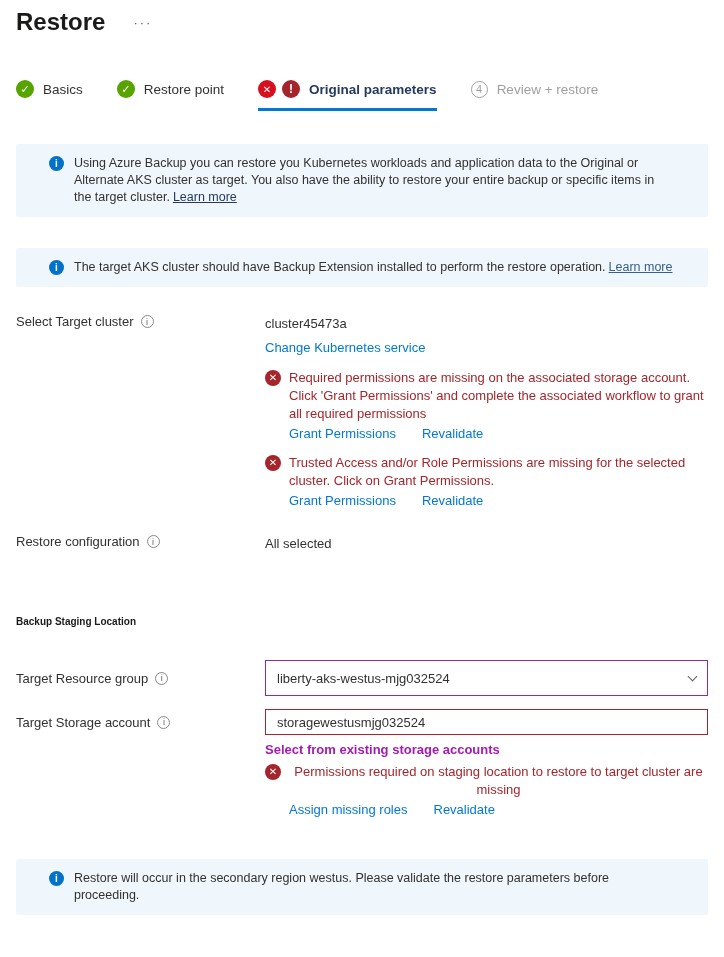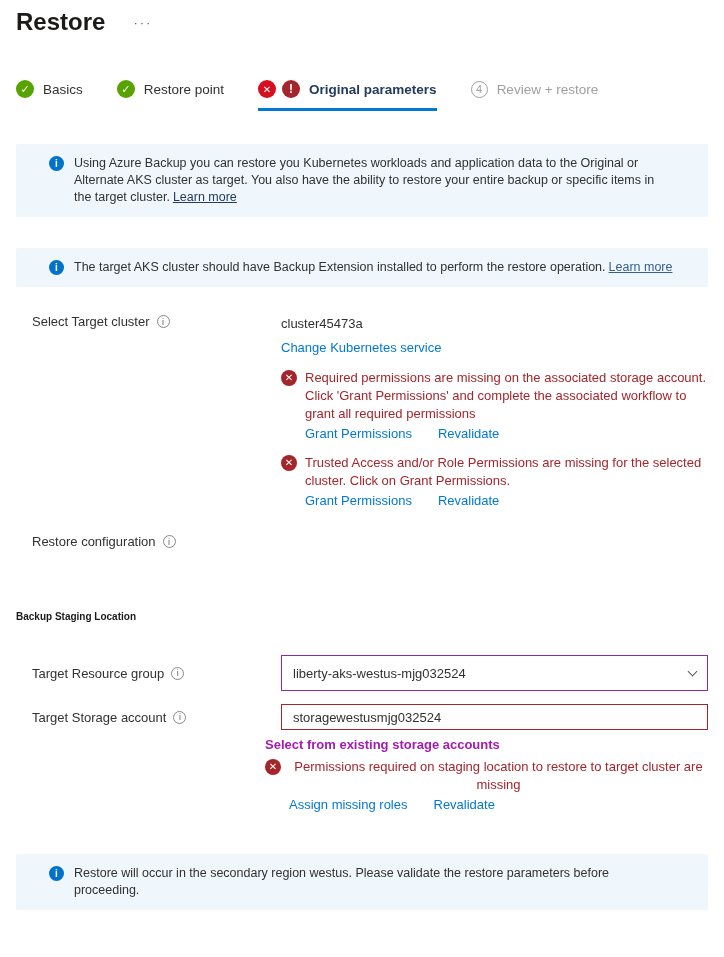--- a/index.html
+++ b/index.html
@@ -33,21 +33,21 @@
   .banner { background:#eff6fc; border-radius:2px; padding:11px 33px; display:flex; gap:10px; line-height:17px; font-size:12.5px; color:#323130; }
   .banner.b1 { margin-top:33px; }
   .banner.b2 { margin-top:31px; }
   .banner.b3 { margin-top:40px; }
   .ic.info { background:#0072c9; width:15px; height:15px; font-size:10px; margin-top:1px; }
   .ic.info::before { content:"i"; }
   .banner-link { text-decoration:underline; cursor:pointer; }
   .banner-link.dark { color:#243a5e; margin-left:3px; }
   .banner-link.blue { color:#35618e; margin-left:3px; }
   
-  .form-row { display:flex; align-items:flex-start;margin-left:16px; }
+  .form-row { display:flex; align-items:flex-start; }
   .form-row.center { align-items:center; }
   .label-col { width:249px; flex-shrink:0; display:flex; align-items:center; gap:7px; }
   .tipinfo { width:13px; height:13px; border:1px solid #8a8886; border-radius:50%; color:#605e5c; font-size:9px; display:inline-flex; align-items:center; justify-content:center; cursor:default; flex-shrink:0; }
   .tipinfo::before { content:"i"; }
   .value-col { flex:1; min-width:0; }
   .value-line { line-height:20px; }
   .link { color:#0078d4; text-decoration:none; cursor:pointer; }
   .link-line { line-height:20px; margin-top:4px; }
   
   .error-block { display:flex; gap:8px; margin-top:11px; color:#a4262c; line-height:18px; }
@@ -139,20 +139,21 @@
       </div>
     </div>
   </div>
 
   <div class="form-row mt-config">
     <div class="label-col">
       <span>Restore configuration</span>
       <span class="tipinfo"></span>
     </div>
     <div class="value-col">
+      <div class="value-line">All selected</div>
     </div>
   </div>
 
   <div class="section-title">Backup Staging Location</div>
 
   <div class="form-row center row-rg">
     <div class="label-col">
       <span>Target Resource group</span>
       <span class="tipinfo"></span>
     </div>

